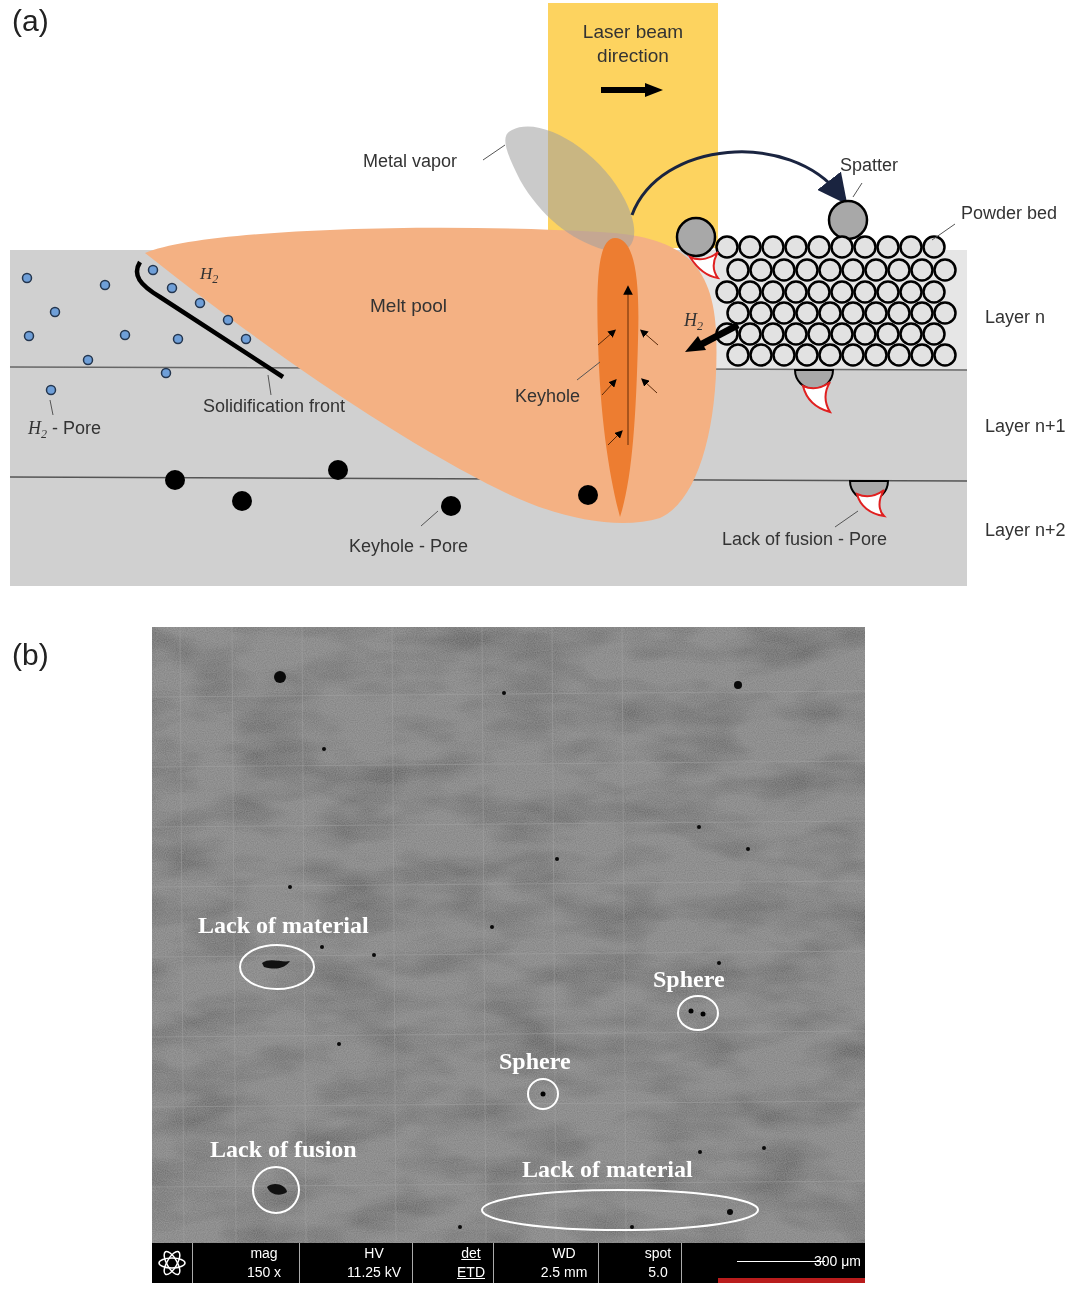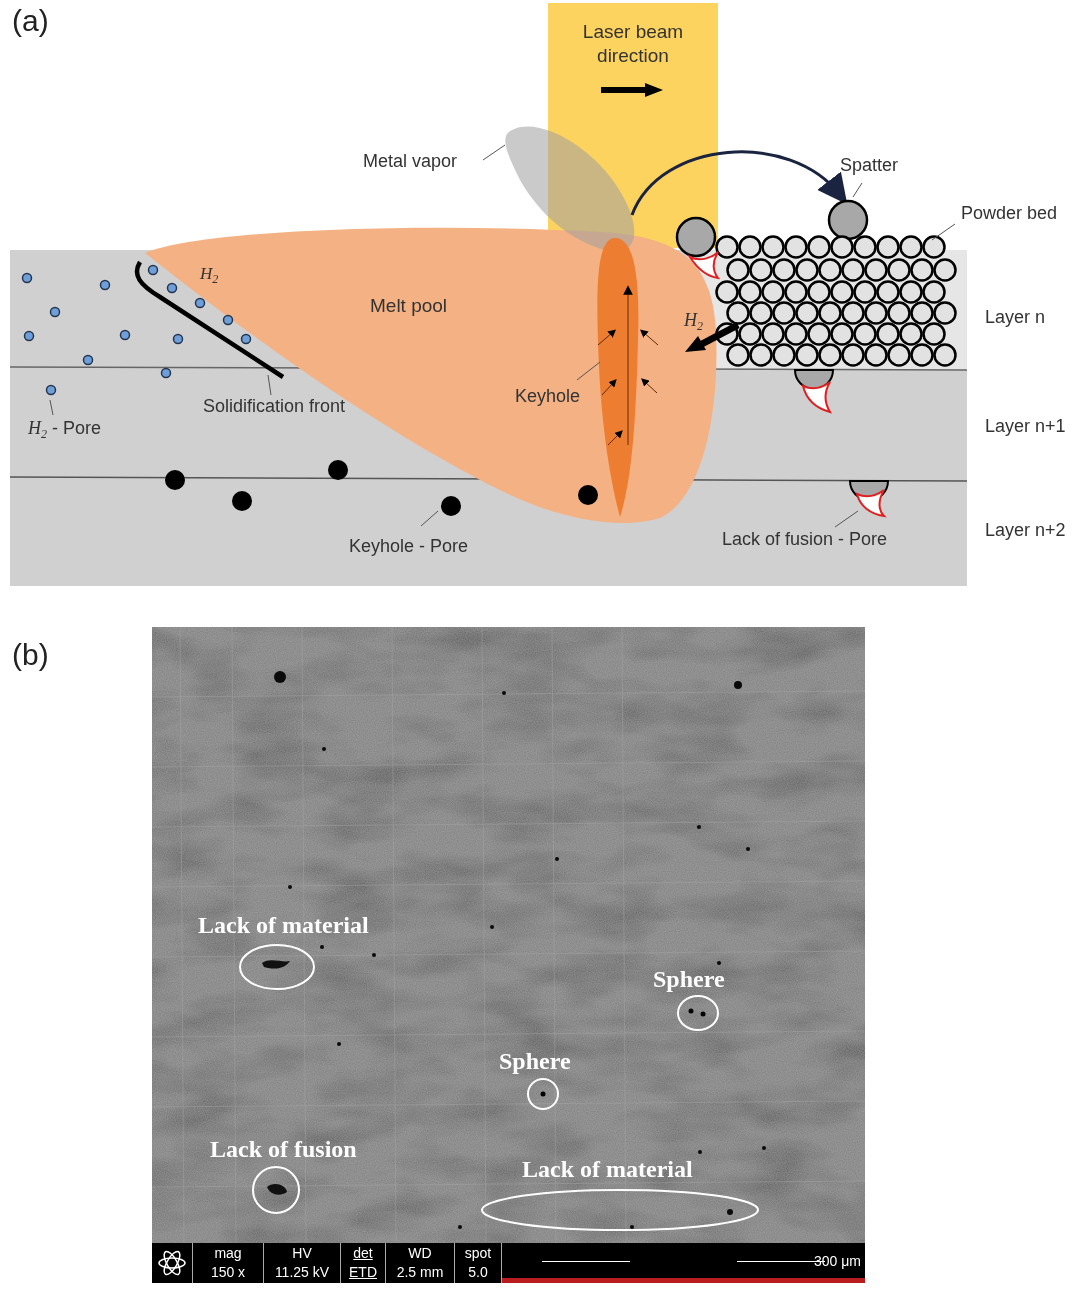--- a/index.html
+++ b/index.html
@@ -5,21 +5,21 @@
   html, body { margin:0; padding:0; background:#ffffff; }
   body { width:1080px; height:1290px; position:relative; overflow:hidden;
          font-family:"Liberation Sans", sans-serif; }
   .panel-label { position:absolute; font-size:30px; color:#222; font-family:"Liberation Sans", sans-serif; }
   #diagram { position:absolute; left:0; top:0; width:1080px; height:600px; }
   #diagram text { font-family:"Liberation Sans", sans-serif; fill:#333; }
   #diagram .ital { font-family:"Liberation Serif", serif; font-style:italic; }
   #sem { position:absolute; left:152px; top:627px; width:713px; height:656px; }
   #sem text.ann { font-family:"Liberation Serif", serif; font-weight:bold; fill:#ffffff; }
   .databar { position:absolute; left:152px; top:1243px; width:713px; height:40px;
-             background:#000; color:#fff; font-family:"Liberation Sans", sans-serif; font-size:14px; display:flex; }
+             background:#000; color:#fff; font-family:"Liberation Sans", sans-serif; font-size:14px; display:flex;gap:36px; }
   .databar .cell { border-right:1px solid #aaa; display:flex; flex-direction:column; align-items:center; justify-content:center; line-height:19px; }
   .databar .cell span { display:block; }
   .databar .scale { flex:1; display:flex; flex-direction:column; }
   .databar .scale .top { flex:1; display:flex; align-items:center; justify-content:flex-end; border-bottom:5px solid #b91c1c; position:relative; }
   .databar .scale .bottom { flex:1; display:flex; align-items:center; justify-content:center; }
   .scalebar-line { position:absolute; top:50%; height:1px; background:#fff; }
 </style>
 </head>
 <body>
 

